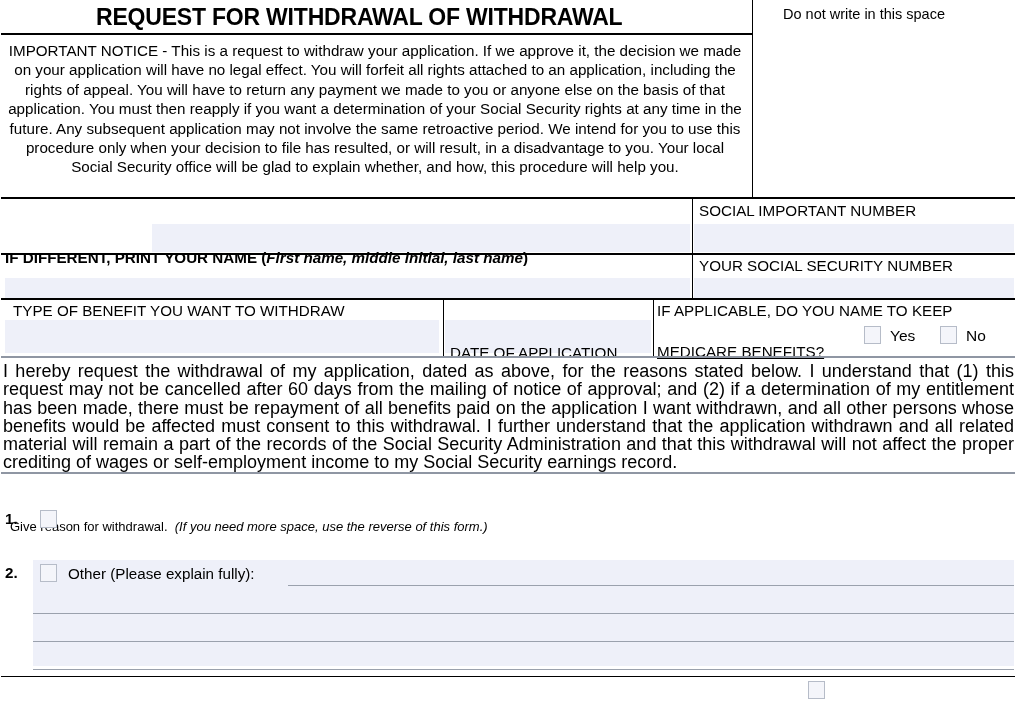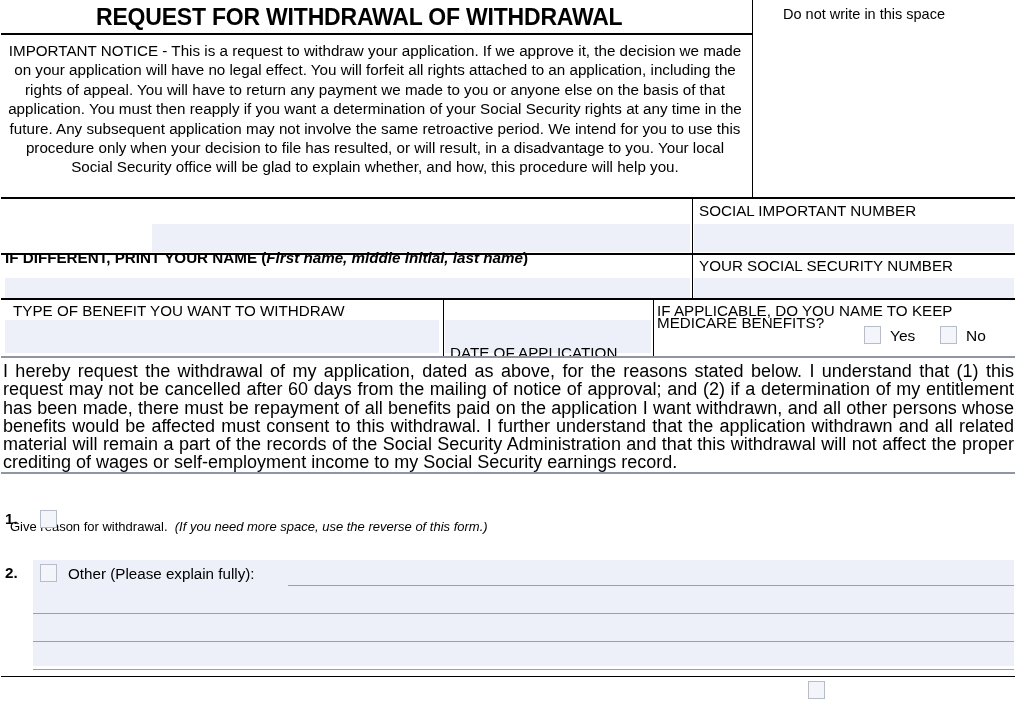--- a/index.html
+++ b/index.html
@@ -151,21 +151,21 @@
   <div class="shade" style="left:5px; top:320px; width:434px; height:33px;"></div>
   <div class="fieldlabel" style="left:13px; top:301px;text-align:center;">TYPE OF BENEFIT YOU WANT TO WITHDRAW</div>
 
   <div class="shade" style="left:445px; top:320px; width:206px; height:33px;"></div>
   <div class="fieldlabel" style="left:450px; top:316px;margin-top:27px;">DATE OF APPLICATION</div>
 
   <div class="vline" style="left:443px; top:298px; height:58px;"></div>
   <div class="vline" style="left:653px; top:298px; height:58px;"></div>
 
   <div class="fieldlabel" style="left:657px; top:301px;">IF APPLICABLE, DO YOU NAME TO KEEP</div>
-  <div class="fieldlabel" style="left:657px; top:313px;">MEDICARE BENEFITS?</div>
+  <div class="fieldlabel" style="left:657px; top:342px;text-decoration:underline;">MEDICARE BENEFITS?</div>
 
   <div class="checkbox sq18" style="left:864px; top:326px;"></div>
   <div class="cbtext" style="left:890px; top:327px;">Yes</div>
 
   <div class="checkbox sq18" style="left:940px; top:326px;"></div>
   <div class="cbtext" style="left:966px; top:327px;">No</div>
 
   <div class="hline gray" style="left:1px; top:356px; width:1014px;"></div>
 
   <div class="legal" style="left:3px; top:362px; width:1011px;">I hereby request the withdrawal of my application, dated as above, for the reasons stated below. I understand that (1) this request may not be cancelled after 60 days from the mailing of notice of approval; and (2) if a determination of my entitlement has been made, there must be repayment of all benefits paid on the application I want withdrawn, and all other persons whose benefits would be affected must consent to this withdrawal. I further understand that the application withdrawn and all related material will remain a part of the records of the Social Security Administration and that this withdrawal will not affect the proper crediting of wages or self-employment income to my Social Security earnings record.</div>

